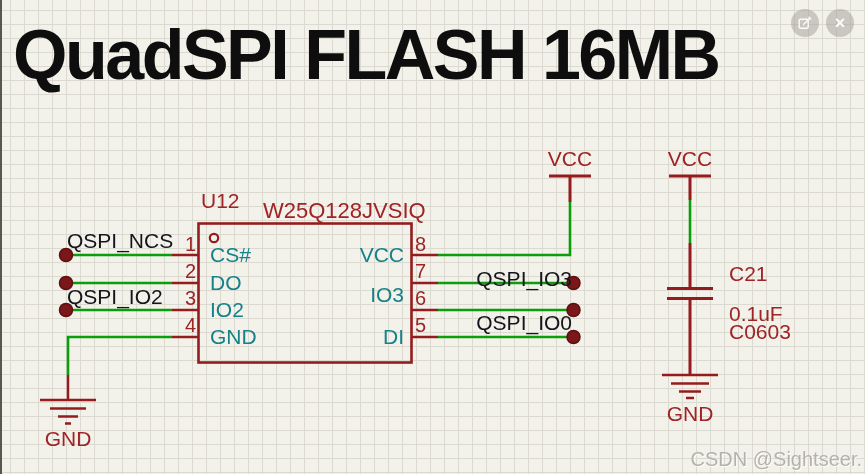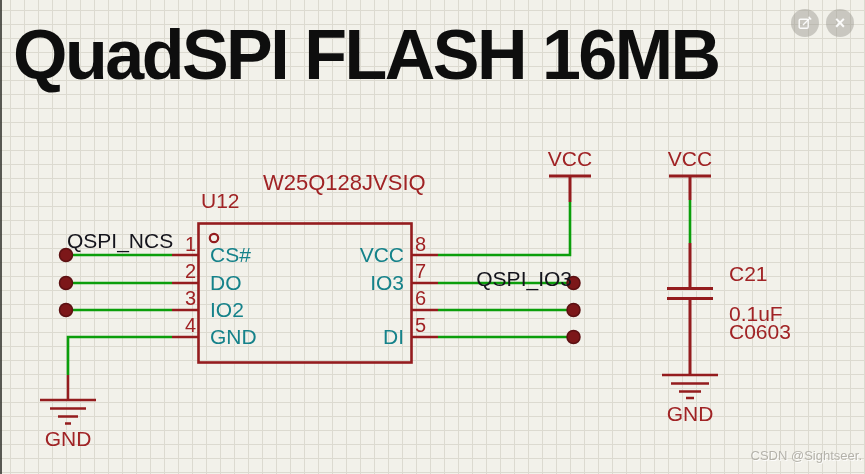--- a/index.html
+++ b/index.html
@@ -34,21 +34,21 @@
   svg .sw25{stroke-width:2.5;}
   svg .sw3{stroke-width:3;}
   svg .dot{fill:var(--dot-red,#7c1719);stroke:#5c1012;stroke-width:1.5;}
   .viewer-btn{
     position:absolute;top:9px;width:28px;height:28px;border-radius:50%;
     background:rgba(150,148,142,0.45);display:flex;align-items:center;justify-content:center;
     cursor:pointer;border:none;padding:0;
   }
   #btn-edit{left:791px;}
   #btn-close{left:826px;color:rgba(255,255,255,.92);font-size:18px;font-weight:bold;}
-  #watermark{right:3px;top:449px;font-size:13px;color:var(--watermark-gray,#b4b2aa);
+  #watermark{right:3px;top:449px;font-size:20px;color:var(--watermark-gray,#b4b2aa);
     text-shadow:1px 1px 0 rgba(255,255,255,.85);}
 </style>
 </head>
 <body>
 
 <div id="canvas">
 
   <div id="edge-left"></div>
 
   <div id="title" class="abs">QuadSPI FLASH 16MB</div>
@@ -81,43 +81,45 @@
 
     <circle class="dot" cx="66" cy="255" r="6.5"></circle>
     <circle class="dot" cx="66" cy="283" r="6.5"></circle>
     <circle class="dot" cx="66" cy="310" r="6.5"></circle>
     <circle class="dot" cx="573.5" cy="283" r="6.5"></circle>
     <circle class="dot" cx="573.5" cy="310" r="6.5"></circle>
     <circle class="dot" cx="573.5" cy="337" r="6.5"></circle>
   </svg>
 
   <div class="abs red-text f21" style="left:201px;top:190px">U12</div>
-  <div class="abs red-text f22" style="left:263px;top:172px">W25Q128JVSIQ</div>
+  <div class="abs red-text f22" style="left:263px;top:200px">W25Q128JVSIQ</div>
 
   <div class="abs net-text f21 net-left" style="top:230px">QSPI_NCS</div>
+  <div class="abs net-text f21 net-left" style="top:286px">QSPI_IO2</div>
 
   <div class="abs net-text f21 net-right" style="top:268px">QSPI_IO3</div>
+  <div class="abs net-text f21 net-right" style="top:312px">QSPI_IO0</div>
 
   <div class="abs pin-num num-left" style="top:234px">1</div>
   <div class="abs pin-num num-left" style="top:261px">2</div>
   <div class="abs pin-num num-left" style="top:288px">3</div>
   <div class="abs pin-num num-left" style="top:315px">4</div>
 
   <div class="abs pin-num num-right" style="top:234px">8</div>
   <div class="abs pin-num num-right" style="top:261px">7</div>
   <div class="abs pin-num num-right" style="top:288px">6</div>
   <div class="abs pin-num num-right" style="top:315px">5</div>
 
   <div class="abs teal-text f21 pin-name-left" style="top:244px">CS#</div>
   <div class="abs teal-text f21 pin-name-left" style="top:272px">DO</div>
   <div class="abs teal-text f21 pin-name-left" style="top:299px">IO2</div>
   <div class="abs teal-text f21 pin-name-left" style="top:326px">GND</div>
 
   <div class="abs teal-text f21 pin-name-right" style="top:244px">VCC</div>
-  <div class="abs teal-text f21 pin-name-right" style="top:272px">IO3</div>
+  <div class="abs teal-text f21 pin-name-right" style="top:284px">IO3</div>
   <div class="abs teal-text f21 pin-name-right" style="top:326px">DI</div>
 
   <div class="abs red-text f21 center" style="left:546px;top:148px;width:48px">VCC</div>
   <div class="abs red-text f21 center" style="left:666px;top:148px;width:48px">VCC</div>
   <div class="abs red-text f21 center" style="left:41px;top:428px;width:54px">GND</div>
   <div class="abs red-text f21 center" style="left:663px;top:403px;width:54px">GND</div>
 
   <div class="abs red-text f21" style="left:729px;top:263px">C21</div>
   <div class="abs red-text f21" style="left:729px;top:303px">0.1uF</div>
   <div class="abs red-text f21" style="left:729px;top:321px">C0603</div>

